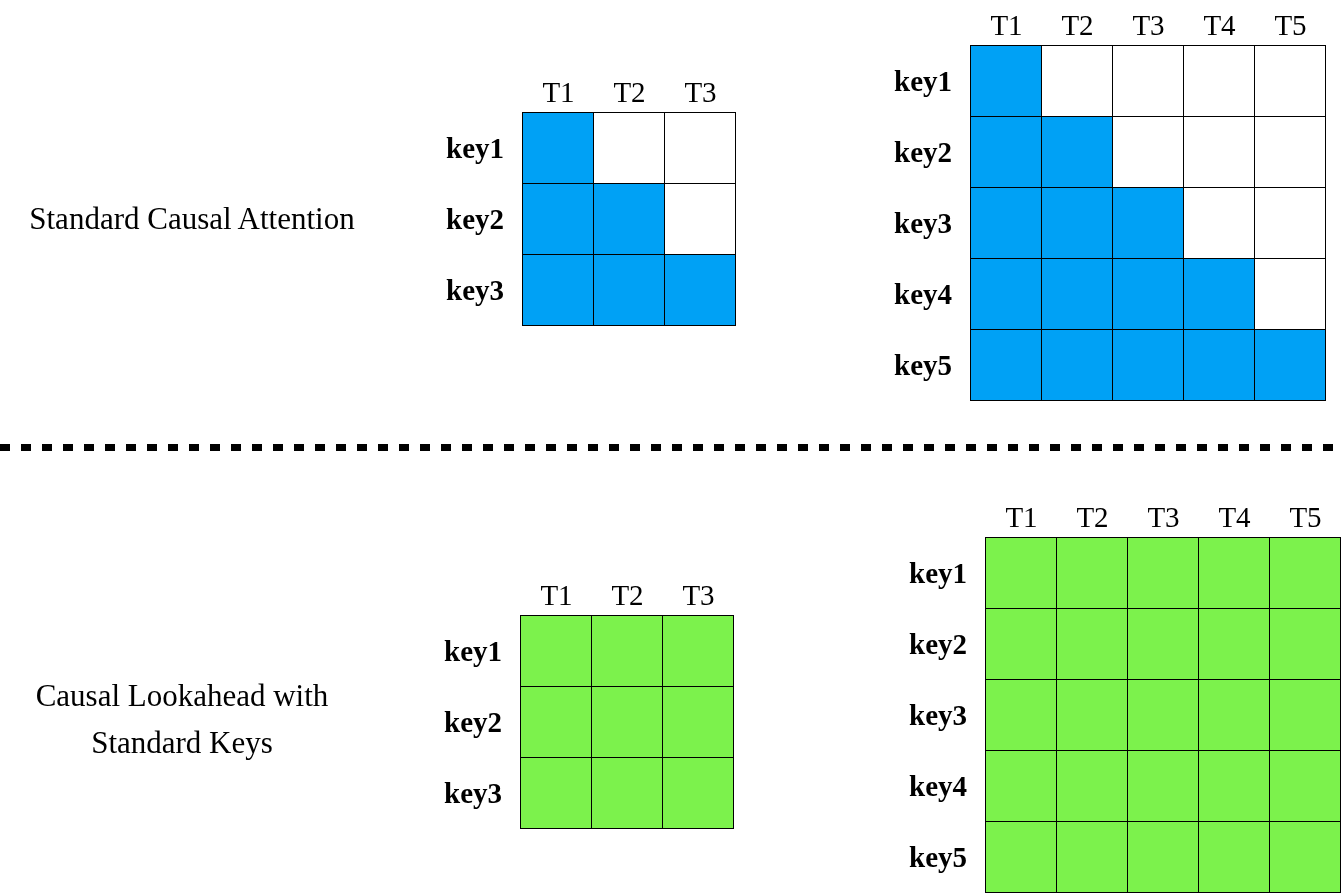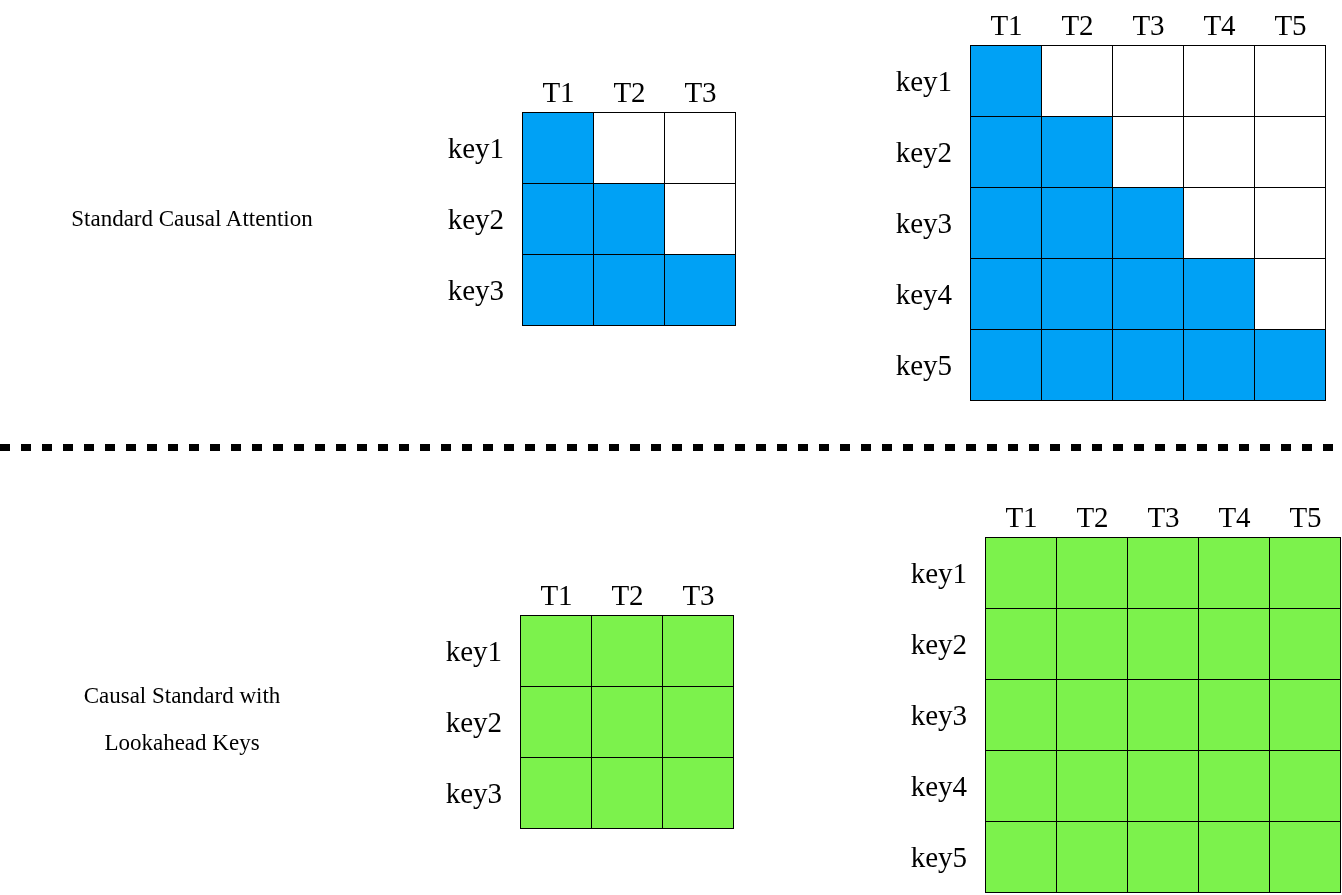--- a/index.html
+++ b/index.html
@@ -7,21 +7,21 @@
     position:relative;
     width:1342px;height:895px;
     background:#ffffff;
     overflow:hidden;
     font-family:"Liberation Serif","DejaVu Serif",serif;
     color:#000;
   }
   .section-title{
     position:absolute;
     text-align:center;
-    font-size:23px;
+    font-size:31px;
     line-height:36px;
     color:#000;
   }
   .title-standard{left:8px;top:201px;width:368px;}
   .title-lookahead{left:8px;top:672px;width:348px;line-height:47px;}
   .separator{
     position:absolute;
     left:0;top:444px;
     width:1342px;height:7px;
     background:repeating-linear-gradient(90deg,#000 0 10px,transparent 10px 21px);
@@ -31,21 +31,21 @@
     display:flex;
     margin-left:117px;
     align-items:flex-end;
   }
   .col-header{
     width:71px;
     text-align:center;
     font-size:29px;
     line-height:40px;
   }
-  .grid-body{display:flex;}
+  .grid-body{display:flex;font-weight:bold;}
   .row-labels{
     width:116px;
     box-sizing:border-box;
     padding-right:18px;
     padding-top:1px;
   }
   .row-label{
     height:71px;
     display:flex;
     align-items:center;
@@ -136,22 +136,22 @@
           <div class="cell" style="background: rgb(0, 161, 245);"></div>
           <div class="cell" style="background: rgb(0, 161, 245);"></div>
           <div class="cell" style="background: rgb(0, 161, 245);"></div>
         </div>
     </div>
   </div>
 
   <div class="separator"></div>
 
   <div class="section-title title-lookahead">
-    <div>Causal Standard with</div>
-    <div>Lookahead Keys</div>
+    <div>Causal Lookahead with</div>
+    <div>Standard Keys</div>
   </div>
 
   <div class="grid-wrap" style="left:404px;top:563px;">
     <div class="col-headers" style="height:52px;">
         <div class="col-header">T1</div>
         <div class="col-header">T2</div>
         <div class="col-header">T3</div>
       </div>
     <div class="grid-body">
       <div class="row-labels">

